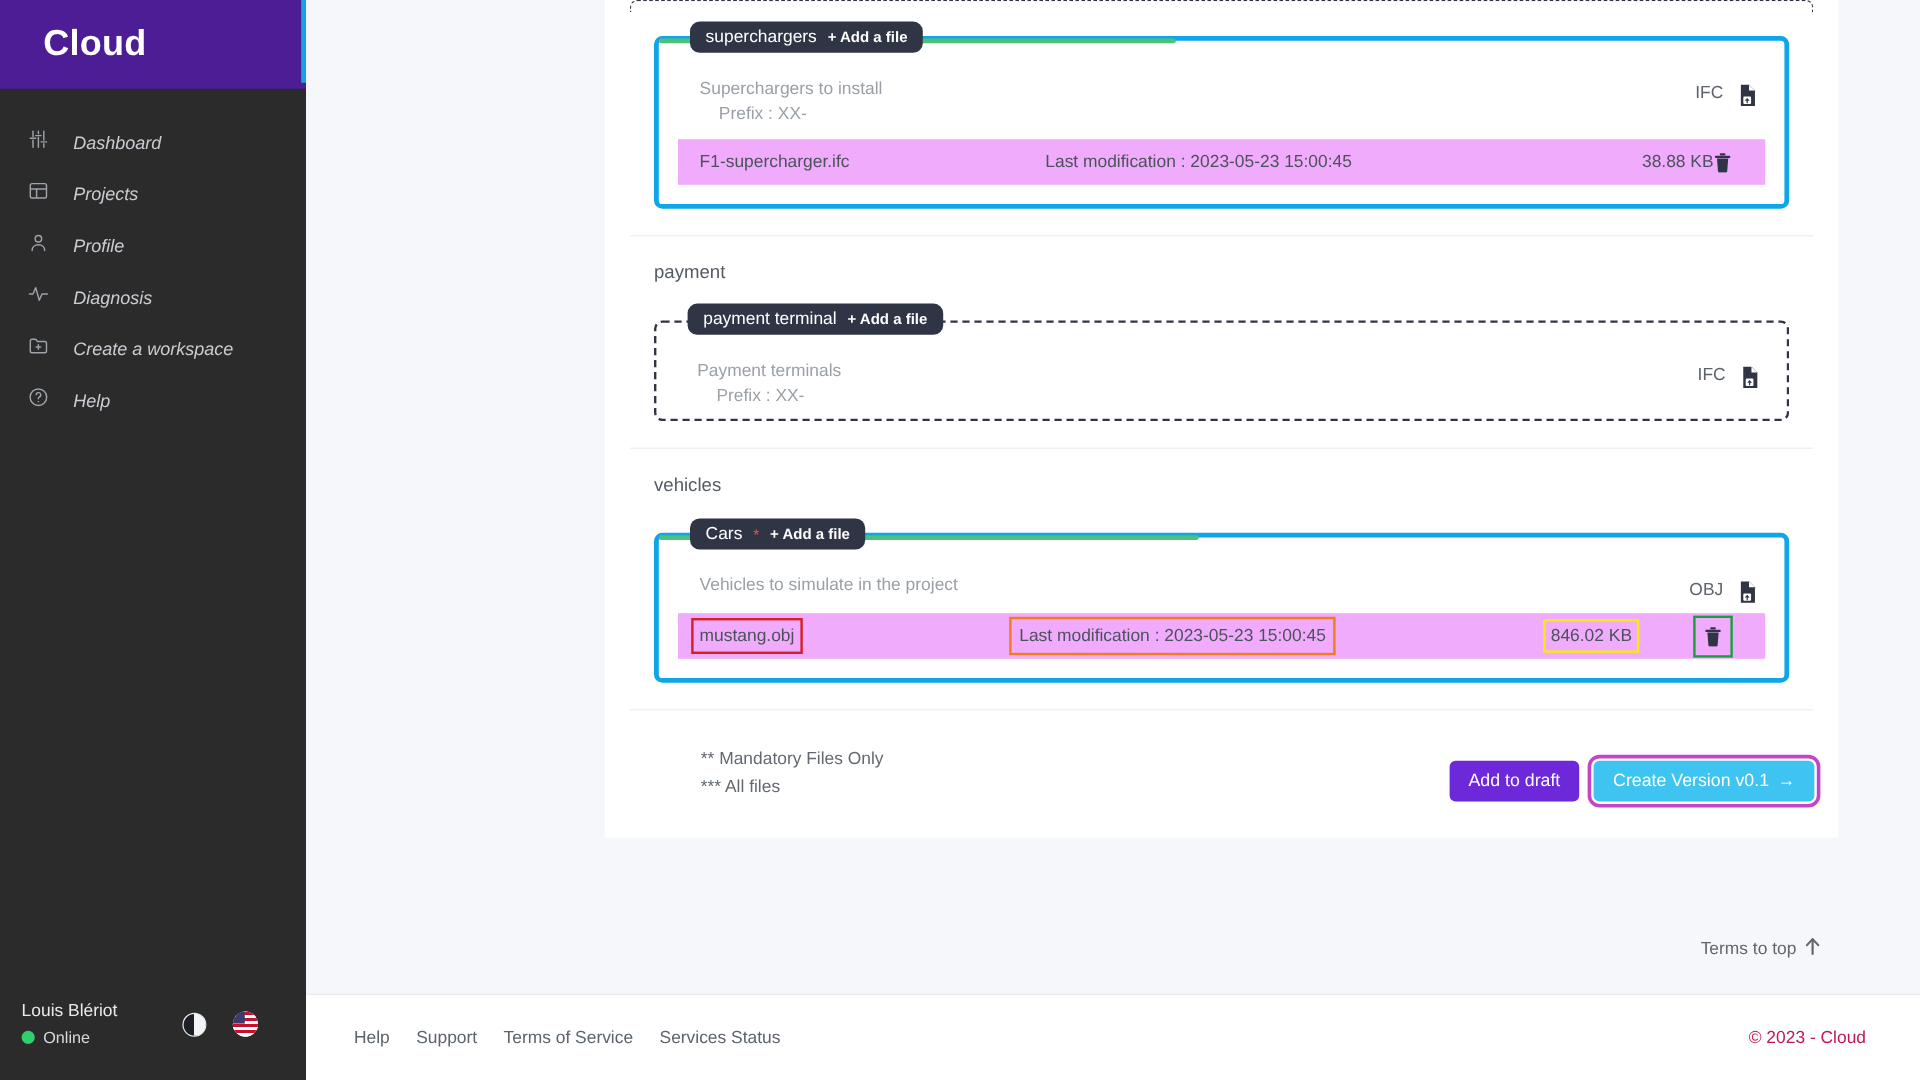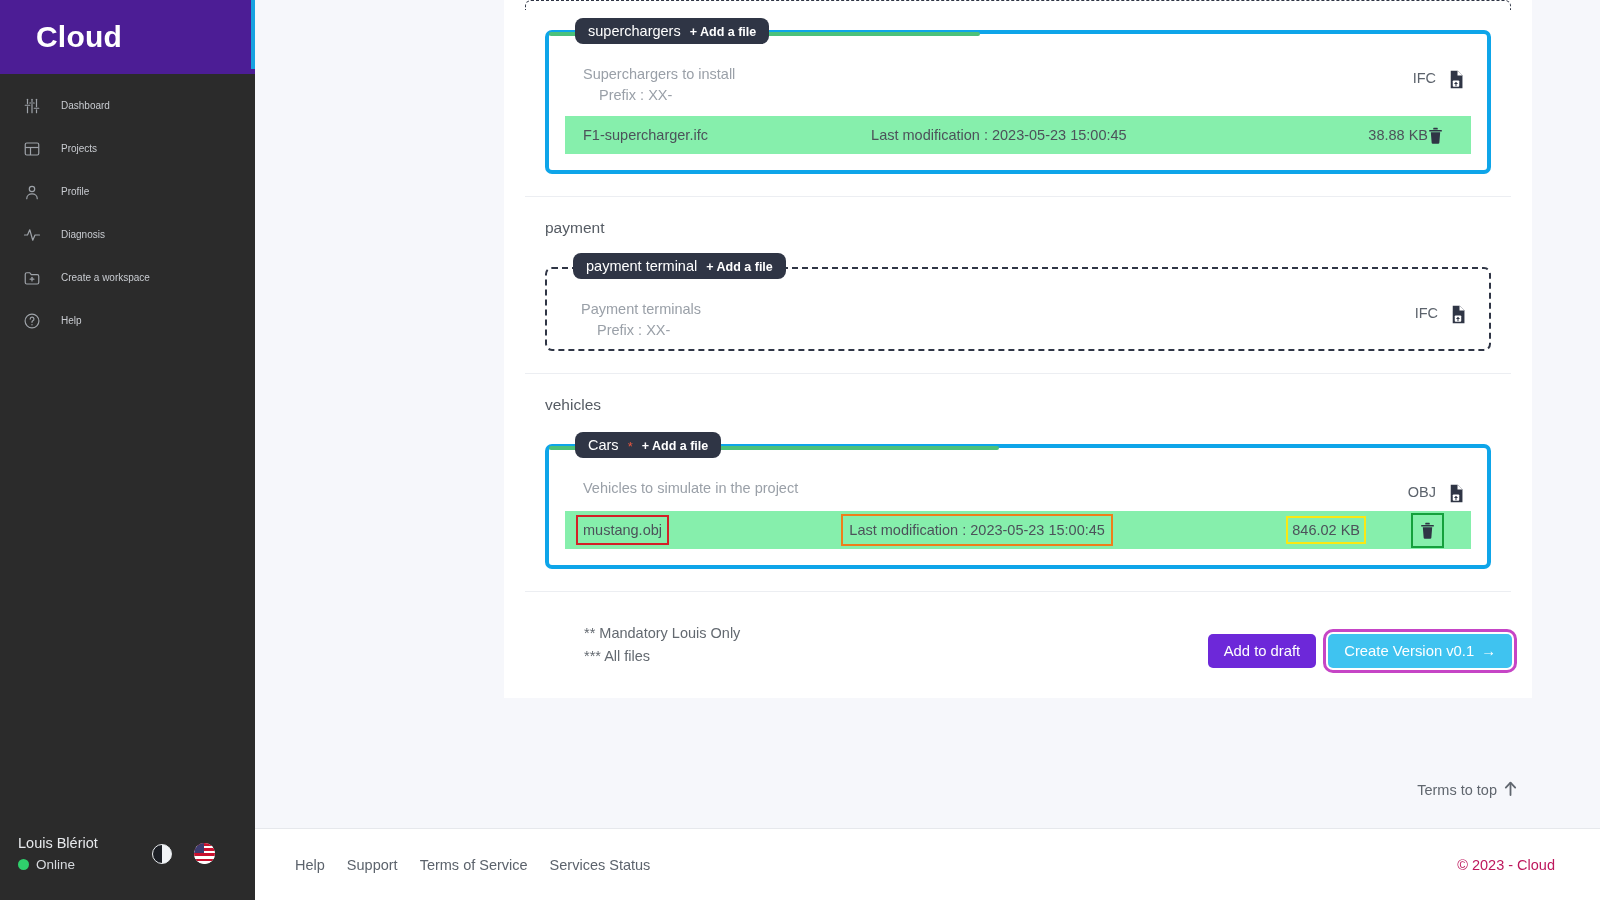--- a/index.html
+++ b/index.html
@@ -28,24 +28,25 @@
   }
   .sidebar-header::after {
     content: ""; position: absolute; right: 0; top: 0;
     width: 4px; height: 69px; background: #17a2e0;
   }
   .brand {
     color: #ffffff; font-size: 30px; font-weight: 600; letter-spacing: .2px;
   }
   .nav { padding-top: 10px; flex: 1; }
   .nav-item {
-    display: flex; align-items: center;
+    display: flex; align-items: flex-end;
     height: 43px; padding-left: 21px;
-    color: #c9ccd1; font-size: 10px;
+    color: #c9ccd1; font-size: 15px;
     cursor: pointer;
+    font-style: italic;
   }
   .nav-icon {
     width: 22px; height: 22px; margin-right: 18px;
     display: flex; align-items: center; justify-content: center;
     flex: 0 0 22px; color: #9ea3a9;
   }
   .nav-icon svg { width: 18px; height: 18px; display: block; }
   .nav-label { line-height: 1; }
 
   .sidebar-footer {
@@ -142,21 +143,21 @@
 
   .group-meta {
     position: absolute; right: 22px; top: 36px;
     display: flex; align-items: flex-start; gap: 12px;
     color: #5c636c; font-size: 14.5px;
   }
   .upload-icon { width: 17px; height: 19px; display: block; color: #2f3545; }
 
   .file-row {
     display: flex; align-items: center;
-    background: #86efac;
+    background: #f0abfc;
     margin-top: 10px;
     height: 38px;
     padding: 0 8px 0 18px;
     font-size: 14.5px; color: #4c525a;
   }
   .fr-name { width: 300px; }
   .fr-date { width: 430px; text-align: left; }
   .fr-size { width: 150px; text-align: right; }
   .fr-del { flex: 1; display: flex; justify-content: flex-end; padding-right: 20px; }
   .trash-icon { width: 15px; height: 17px; display: block; color: #2f3545; cursor: pointer; }
@@ -418,21 +419,21 @@
                 </svg>
               </span>
             </div>
           </div>
           <div class="section-divider"></div>
         </div>
 
 
         <div class="actions-row">
           <div class="legend">
-            <div>** Mandatory Louis Only</div>
+            <div>** Mandatory Files Only</div>
             <div>*** All files</div>
           </div>
           <div class="btn-group">
             <button class="btn btn-draft">Add to draft</button>
             <button class="btn btn-create anno anno-magenta">
               <span>Create Version v0.1</span>
               <span>→</span>
             </button>
           </div>
         </div>

